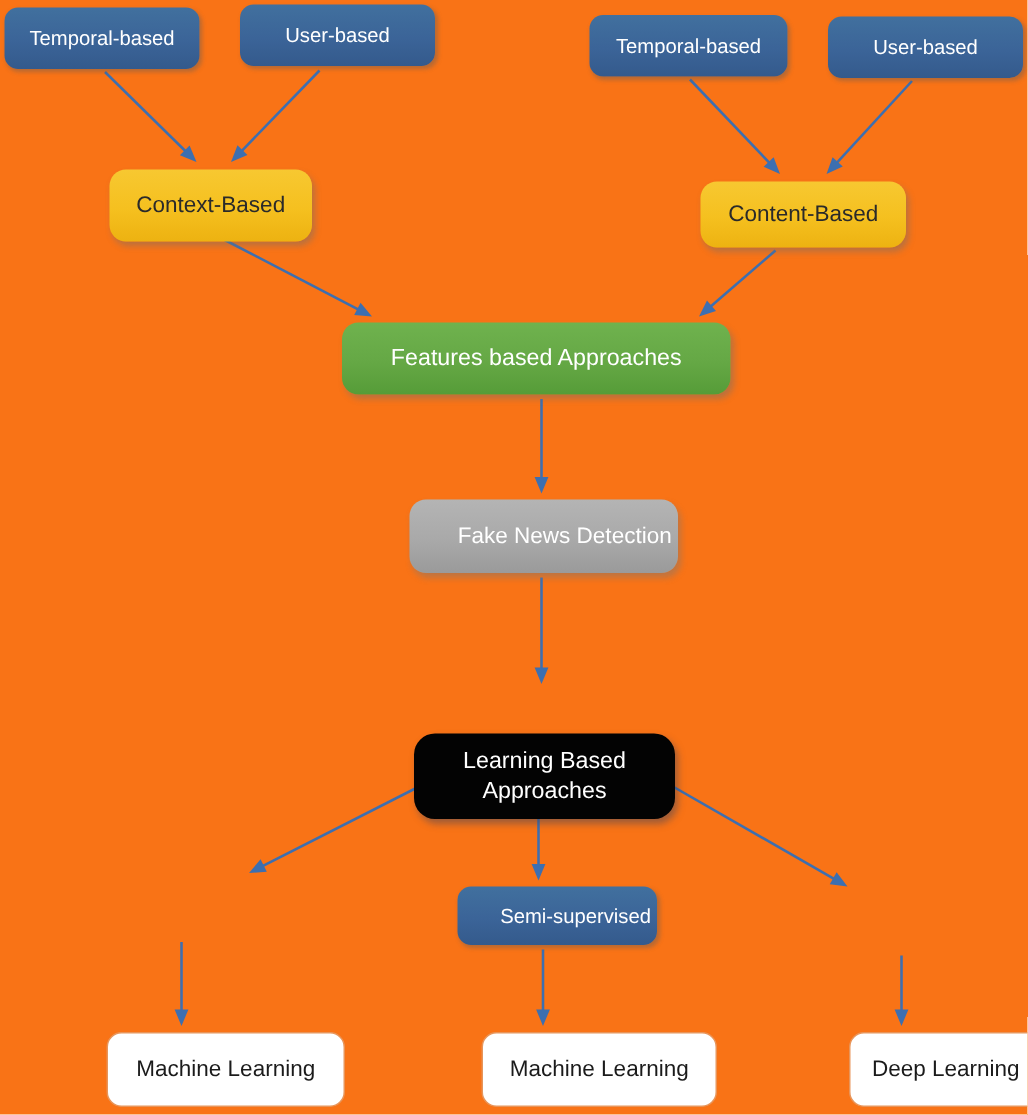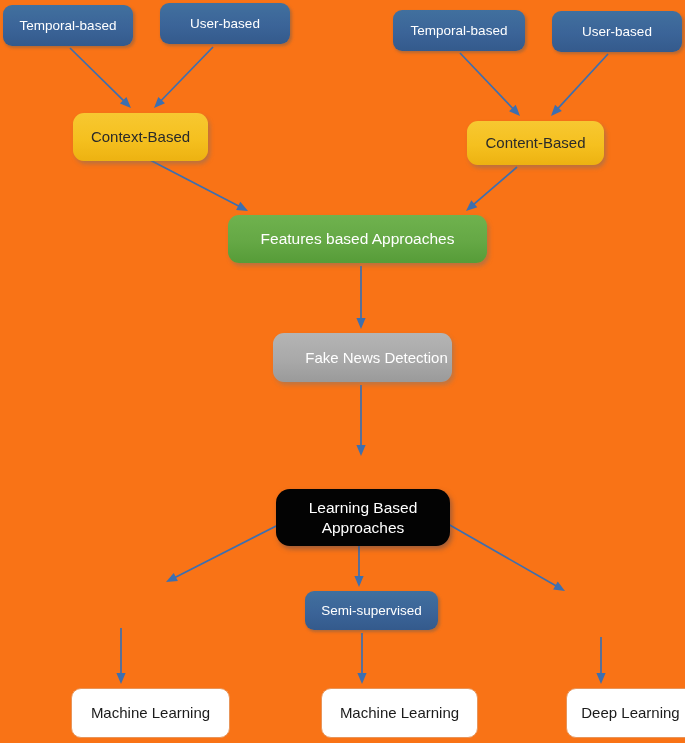--- a/index.html
+++ b/index.html
@@ -163,21 +163,21 @@
     </div>
     <div class="node node-green" style="left: 228px; top: 215px; width: 259px; height: 48px;">
       <span class="node-label">Features based Approaches</span>
     </div>
     <div class="node node-gray" style="left: 273px; top: 333px; width: 179px; height: 49px; padding-left: 28px;">
       <span class="node-label">Fake News Detection</span>
     </div>
     <div class="node node-black" style="left: 276px; top: 460px; width: 174px; height: 57px; margin-top: 29px;">
       <span class="node-label">Learning Based Approaches</span>
     </div>
-    <div class="node node-blue" style="left: 305px; top: 591px; width: 133px; height: 39px;">
+    <div class="node node-blue" style="left: 305px; top: 591px; width: 133px; height: 39px; justify-content: flex-end;">
       <span class="node-label">Semi-supervised</span>
     </div>
     <div class="node node-outline" style="left: 43px; top: 688px; width: 159px; height: 50px;">
       <span class="node-label">Machine Learning</span>
     </div>
     <div class="node node-outline" style="left: 293px; top: 688px; width: 157px; height: 50px;">
       <span class="node-label">Machine Learning</span>
     </div>
     <div class="node node-outline" style="left: 538px; top: 688px; width: 129px; height: 50px;">
       <span class="node-label">Deep Learning</span>

